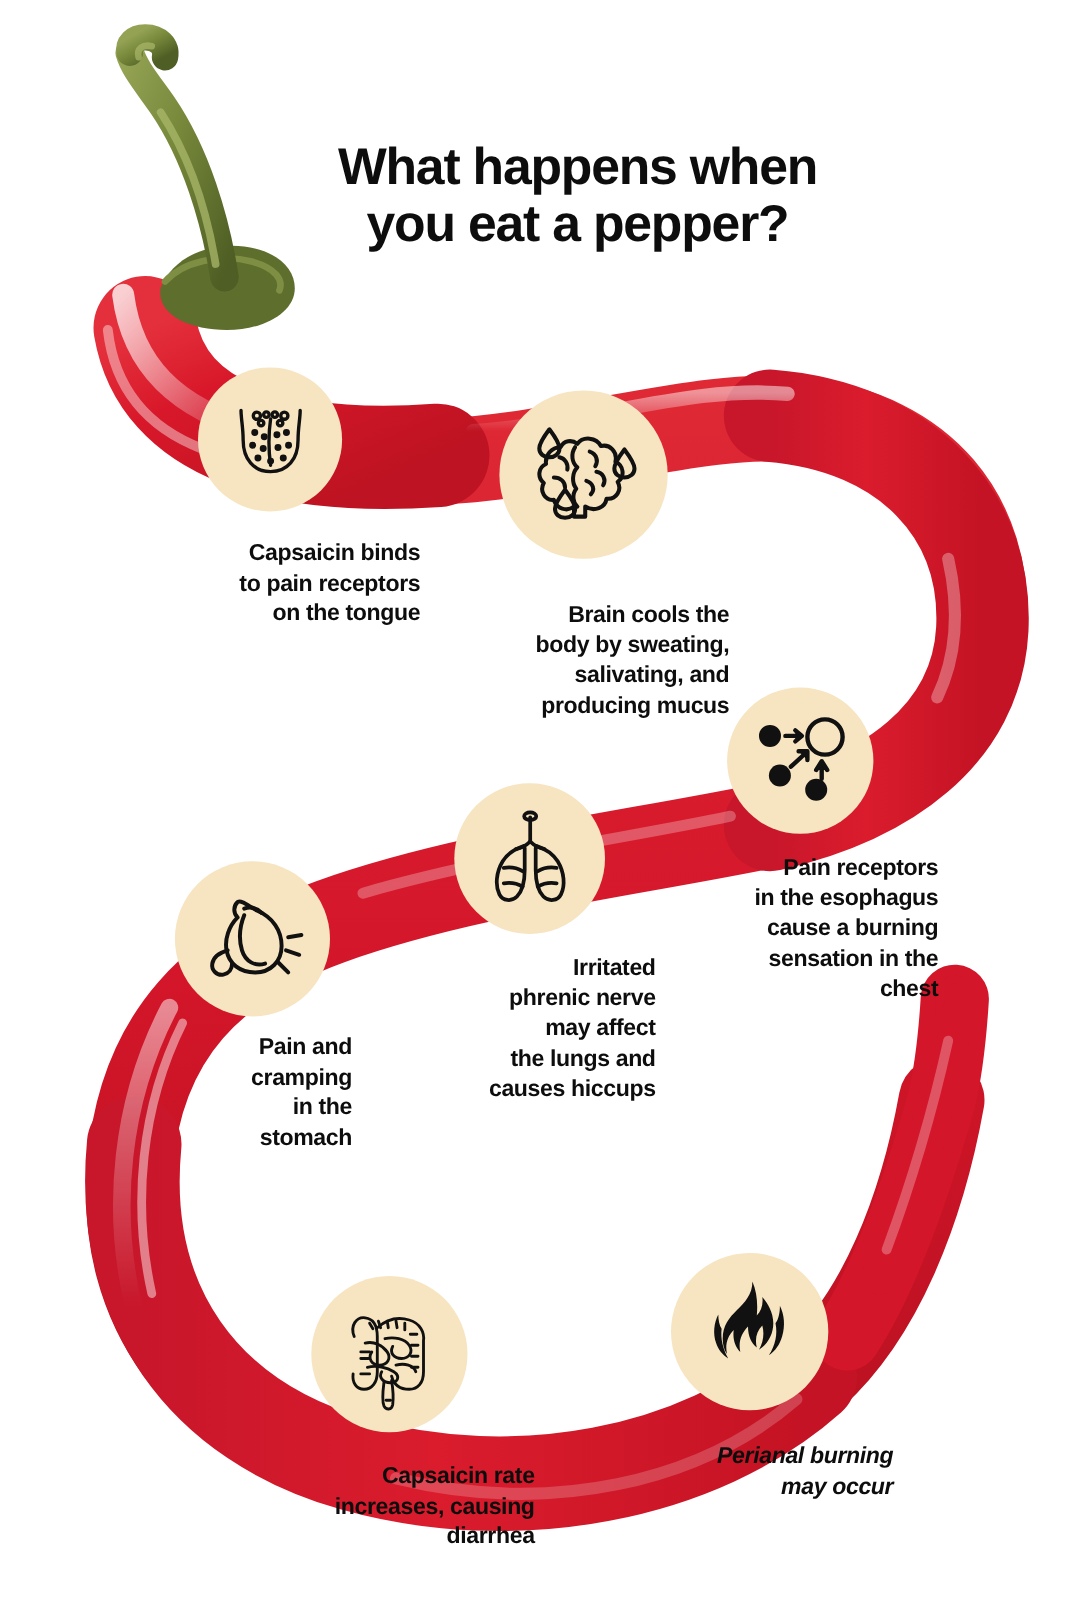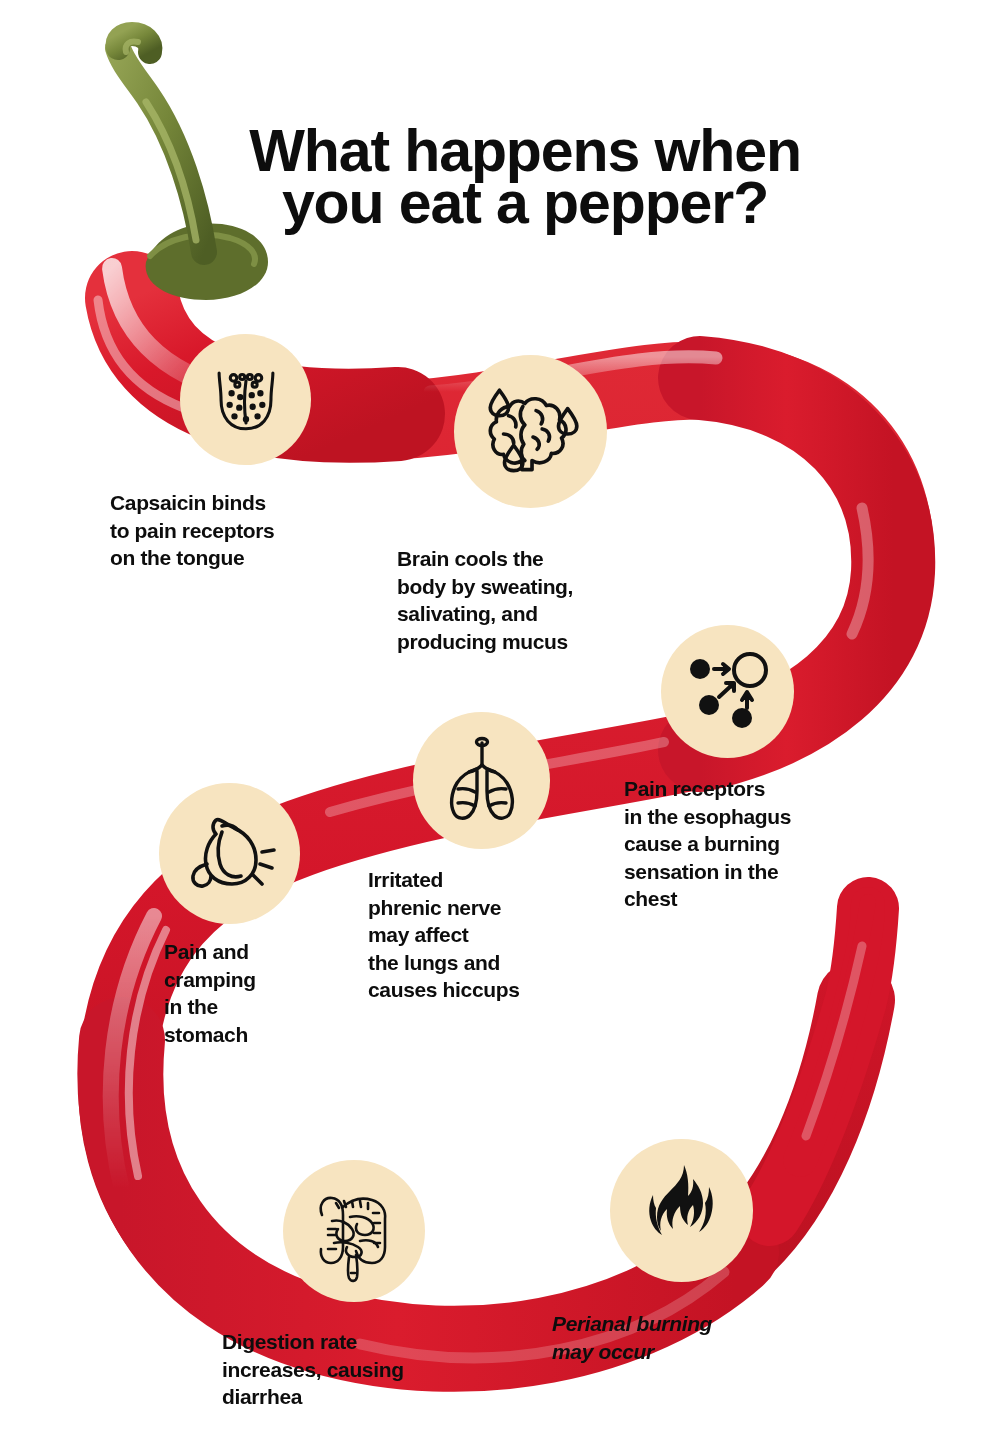--- a/index.html
+++ b/index.html
@@ -23,21 +23,21 @@
     width:990px; height:1456px;
     pointer-events:none;
   }
 
   
   #title {
     position:absolute;
     left:225px; top:125px;
     width:600px;
     text-align:center;
-    font-size:59px;
+    font-size:47px;
     font-weight:bold;
     line-height:52px;
     letter-spacing:-1.1px;
     color:#0d0d0d;
     white-space:pre-line;
   }
 
   
   .step { position:absolute; }
 
@@ -46,21 +46,21 @@
     border-radius:50%;
     background:#f7e4c0;
     display:flex;
     align-items:center;
     justify-content:center;
   }
   .icon-circle svg { display:block; }
 
   .caption {
     position:absolute;
-    text-align:left;
+    text-align:right;
     font-size:21px;
     font-weight:bold;
     line-height:27.5px;
     letter-spacing:-0.35px;
     color:#0d0d0d;
     white-space:pre-line;
   }
 </style>
 </head>
 <body>
@@ -318,21 +318,21 @@
         <path d="M28 52 L 36 52 M 28 58 L 35 58 M 28 72 L 36 72"></path>
         <path d="M73 36 L 79 36 M 74 46 L 80 46 M 74 56 L 80 56 M 74 66 L 80 66"></path>
 
         <path d="M36 26 L 39 31 M 44 24 L 46 30 M 52 24 L 53 30 M 60 24 L 61 30 M 68 26 L 68 32"></path>
 
         <path d="M49 80 C 48 88, 47 96, 49 101 C 51 105, 56 105, 57 100
                  C 58 92, 57 84, 56 78"></path>
         <path d="M51 96 L 55 96"></path>
       </svg>
     </div>
-    <div class="caption" style="left:222px; top:1328px; width:264px;">Digestion rate
+    <div class="caption" style="left:222px; top:1328px; width:264px;">Capsaicin rate
 increases, causing
 diarrhea</div>
   </div>
 
   <div class="step">
     <div class="icon-circle" style="left:610px; top:1139px; width:143px; height:143px;">
       <svg width="78" height="92" viewBox="0 0 78 92" fill="#111">
         <path d="M41 0
                  C 41 12, 34 19, 27 26
                  C 20 33, 14 40, 14 52

